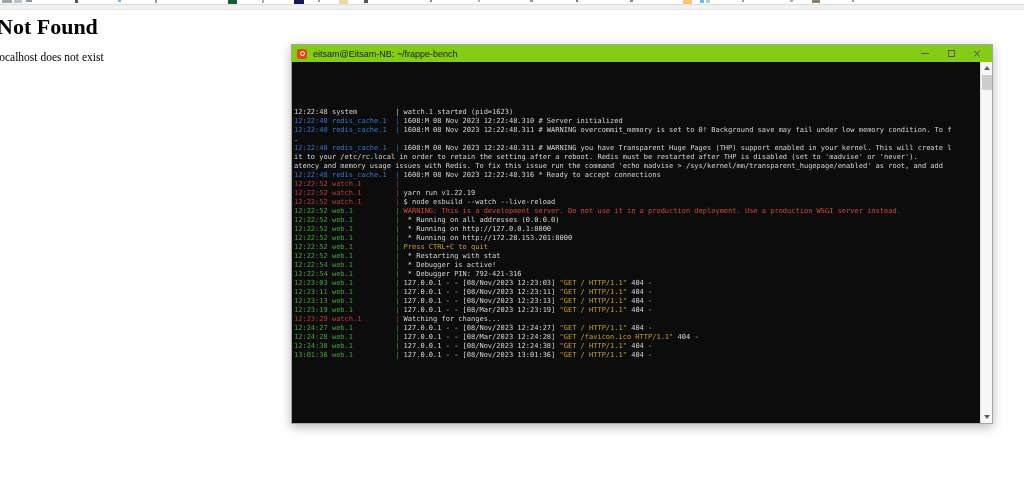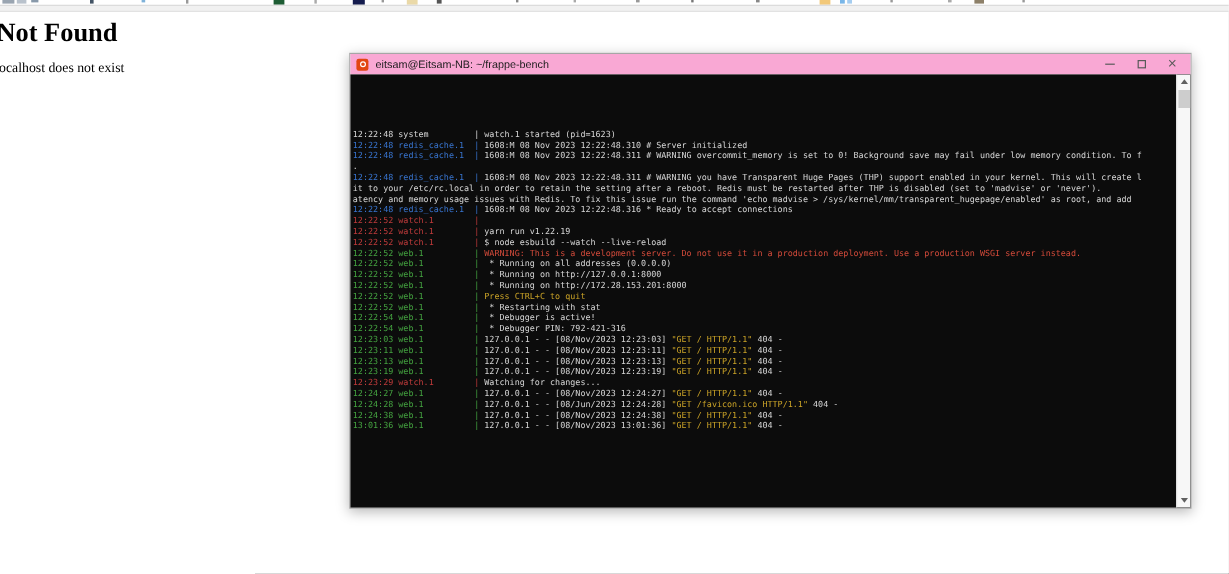--- a/index.html
+++ b/index.html
@@ -16,21 +16,21 @@
   
   .err-title { position:absolute; left:-3px; top:14px; font-family:"Liberation Serif", serif;
                font-weight:bold; font-size:22px; color:#000; white-space:nowrap; }
   .err-msg   { position:absolute; left:-4px; top:51px; font-family:"Liberation Serif", serif;
                font-size:11.5px; color:#000; white-space:nowrap; }
 
   
   .term-window { position:absolute; left:291px; top:44px; width:702px; height:380px;
                  background:#fff; border:1px solid #a6a6a6;
                  box-shadow:0 3px 10px rgba(0,0,0,0.28); }
-  .term-titlebar { height:17px; background:#f9a8d4; display:flex; align-items:center;
+  .term-titlebar { height:17px; background:#84cc16; display:flex; align-items:center;
                    padding:0 2px 0 5px; }
   .ubuntu-icon { width:10px; height:10px; border-radius:2px; background:#e24612;
                  display:inline-flex; align-items:center; justify-content:center; flex:0 0 auto; }
   .ubuntu-icon .ring { width:5px; height:5px; border:1px solid #fff; border-radius:50%; }
   .term-title { font-size:9px; color:#1c1c1c; margin-left:6px; white-space:nowrap; flex:1 1 auto;
                 overflow:hidden; }
   .win-btn { width:26px; height:15px; display:flex; align-items:center; justify-content:center;
              color:#5a5a5a; font-size:10px; line-height:1; background:transparent; border:none;
              font-family:"DejaVu Sans", sans-serif; }
   .win-btn .min-bar { width:8px; height:1px; background:#5a5a5a; display:block; }
@@ -120,24 +120,24 @@
         <div class="term-line"><span style="color: rgb(68, 163, 64);">12:22:52 web.1          | </span><span style="color: rgb(214, 214, 214);"> * Running on all addresses (0.0.0.0)</span></div>
         <div class="term-line"><span style="color: rgb(68, 163, 64);">12:22:52 web.1          | </span><span style="color: rgb(214, 214, 214);"> * Running on http://127.0.0.1:8000</span></div>
         <div class="term-line"><span style="color: rgb(68, 163, 64);">12:22:52 web.1          | </span><span style="color: rgb(214, 214, 214);"> * Running on http://172.28.153.201:8000</span></div>
         <div class="term-line"><span style="color: rgb(68, 163, 64);">12:22:52 web.1          | </span><span style="color: rgb(201, 162, 39);">Press CTRL+C to quit</span></div>
         <div class="term-line"><span style="color: rgb(68, 163, 64);">12:22:52 web.1          | </span><span style="color: rgb(214, 214, 214);"> * Restarting with stat</span></div>
         <div class="term-line"><span style="color: rgb(68, 163, 64);">12:22:54 web.1          | </span><span style="color: rgb(214, 214, 214);"> * Debugger is active!</span></div>
         <div class="term-line"><span style="color: rgb(68, 163, 64);">12:22:54 web.1          | </span><span style="color: rgb(214, 214, 214);"> * Debugger PIN: 792-421-316</span></div>
         <div class="term-line"><span style="color: rgb(68, 163, 64);">12:23:03 web.1          | </span><span style="color: rgb(214, 214, 214);">127.0.0.1 - - [08/Nov/2023 12:23:03] </span><span style="color: rgb(201, 162, 39);">"GET / HTTP/1.1"</span><span style="color: rgb(214, 214, 214);"> 404 -</span></div>
         <div class="term-line"><span style="color: rgb(68, 163, 64);">12:23:11 web.1          | </span><span style="color: rgb(214, 214, 214);">127.0.0.1 - - [08/Nov/2023 12:23:11] </span><span style="color: rgb(201, 162, 39);">"GET / HTTP/1.1"</span><span style="color: rgb(214, 214, 214);"> 404 -</span></div>
         <div class="term-line"><span style="color: rgb(68, 163, 64);">12:23:13 web.1          | </span><span style="color: rgb(214, 214, 214);">127.0.0.1 - - [08/Nov/2023 12:23:13] </span><span style="color: rgb(201, 162, 39);">"GET / HTTP/1.1"</span><span style="color: rgb(214, 214, 214);"> 404 -</span></div>
-        <div class="term-line"><span style="color: rgb(68, 163, 64);">12:23:19 web.1          | </span><span style="color: rgb(214, 214, 214);">127.0.0.1 - - [08/Nov/2023 12:23:19] </span><span style="color: rgb(201, 162, 39);">"GET / HTTP/1.1"</span><span style="color: rgb(214, 214, 214);"> 404 -</span></div>
+        <div class="term-line"><span style="color: rgb(68, 163, 64);">12:23:19 web.1          | </span><span style="color: rgb(214, 214, 214);">127.0.0.1 - - [08/Mar/2023 12:23:19] </span><span style="color: rgb(201, 162, 39);">"GET / HTTP/1.1"</span><span style="color: rgb(214, 214, 214);"> 404 -</span></div>
         <div class="term-line"><span style="color: rgb(191, 59, 59);">12:23:29 watch.1        | </span><span style="color: rgb(214, 214, 214);">Watching for changes...</span></div>
         <div class="term-line"><span style="color: rgb(68, 163, 64);">12:24:27 web.1          | </span><span style="color: rgb(214, 214, 214);">127.0.0.1 - - [08/Nov/2023 12:24:27] </span><span style="color: rgb(201, 162, 39);">"GET / HTTP/1.1"</span><span style="color: rgb(214, 214, 214);"> 404 -</span></div>
-        <div class="term-line"><span style="color: rgb(68, 163, 64);">12:24:28 web.1          | </span><span style="color: rgb(214, 214, 214);">127.0.0.1 - - [08/Jun/2023 12:24:28] </span><span style="color: rgb(201, 162, 39);">"GET /favicon.ico HTTP/1.1"</span><span style="color: rgb(214, 214, 214);"> 404 -</span></div>
+        <div class="term-line"><span style="color: rgb(68, 163, 64);">12:24:28 web.1          | </span><span style="color: rgb(214, 214, 214);">127.0.0.1 - - [08/Mar/2023 12:24:28] </span><span style="color: rgb(201, 162, 39);">"GET /favicon.ico HTTP/1.1"</span><span style="color: rgb(214, 214, 214);"> 404 -</span></div>
         <div class="term-line"><span style="color: rgb(68, 163, 64);">12:24:38 web.1          | </span><span style="color: rgb(214, 214, 214);">127.0.0.1 - - [08/Nov/2023 12:24:38] </span><span style="color: rgb(201, 162, 39);">"GET / HTTP/1.1"</span><span style="color: rgb(214, 214, 214);"> 404 -</span></div>
         <div class="term-line"><span style="color: rgb(68, 163, 64);">13:01:36 web.1          | </span><span style="color: rgb(214, 214, 214);">127.0.0.1 - - [08/Nov/2023 13:01:36] </span><span style="color: rgb(201, 162, 39);">"GET / HTTP/1.1"</span><span style="color: rgb(214, 214, 214);"> 404 -</span></div>
       </div>
     <div class="term-scrollbar">
       <div class="sb-arrow sb-up">
           <span class="tri-up"></span>
         </div>
       <div class="sb-thumb"></div>
       <div class="sb-arrow sb-down">
           <span class="tri-down"></span>

